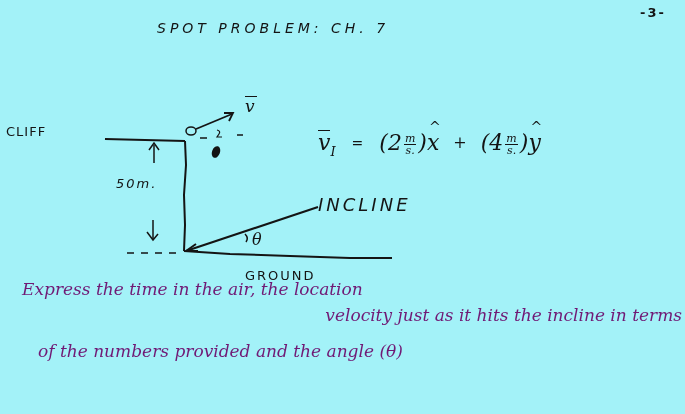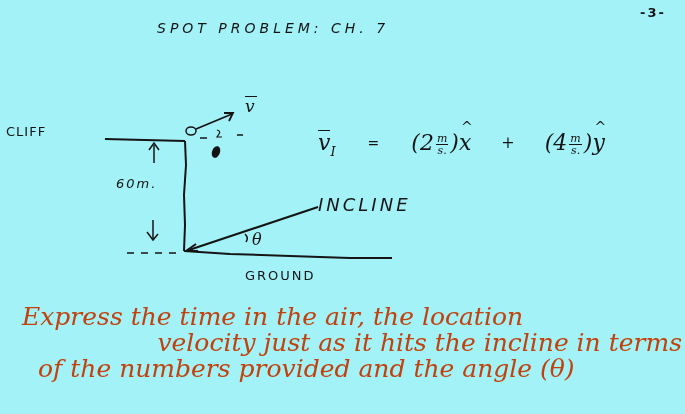--- a/index.html
+++ b/index.html
@@ -68,21 +68,21 @@
     }
     #equation {
       position: absolute;
       left: 318px; top: 130px;
       font-family: "DejaVu Serif", serif;
       font-size: 22px;
       font-style: italic;
       white-space: nowrap;
       display: flex;
       align-items: center;
-      gap: 22px;
+      gap: 6px;
     }
     .frac {
       display: inline-flex;
       flex-direction: column;
       align-items: center;
       font-size: 11px;
       line-height: 11px;
       vertical-align: middle;
       margin: 0 2px;
     }
@@ -98,32 +98,32 @@
     .vec { position: relative; display: inline-block; }
     .vec::before {
       content: "";
       position: absolute;
       top: 0px; left: 0px; width: 12px;
       border-top: 1.5px solid #141414;
     }
     .sub { font-size: 13px; position: relative; top: 6px; }
     #prompt {
       position: absolute;
-      left: 22px; top: 304px;
+      left: 22px; top: 276px;
       width: 660px;
       font-family: "DejaVu Serif", serif;
       font-style: italic;
-      font-size: 25px;
+      font-size: 17px;
       line-height: 26px;
-      color: #c2410c;
+      color: #701a75;
     }
     #prompt div { white-space: nowrap; }
     #prompt .l2 { padding-left: 16px; }
     #prompt .l3 { padding-left: 16px; text-align: right; }
-    #prompt .l4 { padding-left: 16px; }
+    #prompt .l4 { padding-left: 16px; margin-top: 10px; }
     svg#diagram {
       position: absolute;
       left: 0; top: 0;
     }
   </style>
 </head>
 <body>
 
 <svg id="diagram" width="685" height="414">
 
@@ -156,21 +156,21 @@
   <path d="M217 130 Q221 131 219 134 L217 137 L222 137" stroke="#141414" stroke-width="1.2" fill="none"></path>
   <line x1="237" y1="135" x2="243" y2="135" stroke="#141414" stroke-width="1.5"></line>
 
   <ellipse cx="216" cy="152" rx="4" ry="6" transform="rotate(20 216 152)" fill="#141414"></ellipse>
 </svg>
 
 <div id="title" class="hand">SPOT PROBLEM: CH. 7</div>
 <div id="page-num" class="hand">-3-</div>
 
 <div id="cliff-label" class="hand">CLIFF</div>
-<div id="height-label" class="hand">60m.</div>
+<div id="height-label" class="hand">50m.</div>
 <div id="incline-label" class="hand">INCLINE</div>
 <div id="ground-label" class="hand">GROUND</div>
 <div id="theta-label" class="hand">θ</div>
 <div id="v-label" class="hand"><span class="vec">v</span></div>
 
 <div id="equation">
   <span><span class="vec">v</span><span class="sub">I</span></span>
   <span style="font-size:14px;margin:0 10px;">=</span>
   <span>(<span>2</span><span class="frac">
         <span class="num">m</span>

